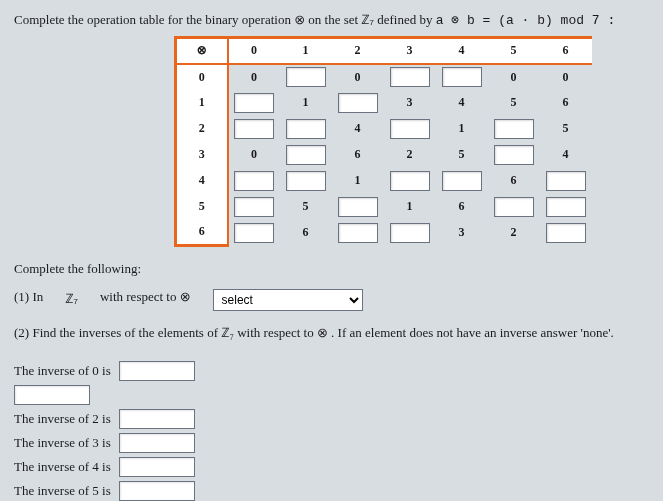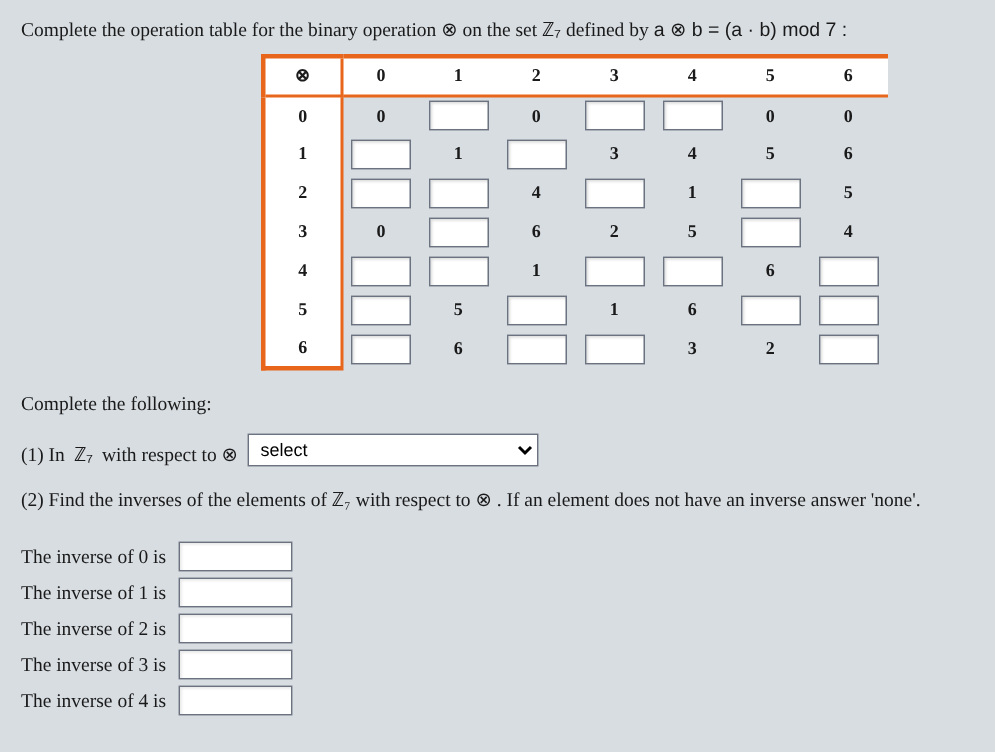--- a/index.html
+++ b/index.html
@@ -1,32 +1,32 @@
 <!DOCTYPE html>
 <html><head>
 <meta charset="utf-8">
 <style>
 *{box-sizing:border-box;margin:0;padding:0}
 body{font-family:Georgia,'Times New Roman',serif;background:#d8dde2;width:663px;height:501px;padding:10px 14px;color:#1a1a1a;font-size:13px;overflow:hidden}
 .prompt{margin-bottom:8px}
-.math{font-family:Liberation Sans, sans-serif;font-style:normal}
+.math{font-family:Liberation Mono, monospace;font-style:normal}
 .z7{font-family:Liberation Sans, sans-serif}
 .table-wrap{margin-left:160px;margin-bottom:14px}
 table{border-collapse:collapse}
 th,td{width:52px;height:26px;text-align:center;font-weight:600;font-size:12px;font-family:Georgia,serif}
 th.corner{background:#fff;border:2px solid #e8661b;border-top-width:3px;border-left-width:3px}
 th.col{background:#fff;border-top:3px solid #e8661b;border-bottom:2px solid #e8661b}
 th.row{background:#fff;border-left:3px solid #e8661b;border-right:2px solid #e8661b}
 th.row.last{border-bottom:3px solid #e8661b}
 td{padding:2px}
 td .cell-input{width:40px;height:20px;border:1px solid #6b7280;background:#fff;box-shadow:inset 1px 1px 2px rgba(0,0,0,.15);text-align:center;font-size:12px;font-family:Georgia,serif}
 td .fixed{display:inline-block;width:40px;text-align:center}
 .section-label{margin:10px 0 12px 0}
-.q1{margin-bottom:12px;display:flex;align-items:flex-end;gap:6px}
-.select{width:194px;height:22px;border:1px solid #6b7280;background:#fff;font-size:12px;padding:0 4px}
+.q1{margin-bottom:12px;display:flex;align-items:flex-start;gap:22px}
+.select{width:150px;height:22px;border:1px solid #6b7280;background:#fff;font-size:12px;padding:0 4px}
 .q2{margin-bottom:10px}
 .inv-list{margin-top:20px}
 .inv-row{display:flex;align-items:center;margin-bottom:4px;font-size:13px}
 .inv-row label{width:105px}
 .inv-row input{width:76px;height:20px;border:1px solid #6b7280;background:#fff;box-shadow:inset 1px 1px 2px rgba(0,0,0,.1);font-size:12px;padding:0 4px}
 </style>
 </head>
 <body>
 
 <div class="prompt">
@@ -134,28 +134,31 @@
 </div>
 
 <div class="q2">(2) Find the inverses of the elements of ℤ₇ with respect to ⊗ . If an element does not have an inverse answer 'none'.</div>
 
 <div class="inv-list">
     <div class="inv-row">
       <label>The inverse of 0 is</label>
       <input style="">
     </div>
     <div class="inv-row">
-      <label>The inverse of 1 is</label>
       <input style="">
     </div>
     <div class="inv-row">
       <label>The inverse of 2 is</label>
       <input style="">
     </div>
     <div class="inv-row">
       <label>The inverse of 3 is</label>
       <input style="">
     </div>
     <div class="inv-row">
       <label>The inverse of 4 is</label>
       <input style="">
     </div>
+    <div class="inv-row">
+      <label>The inverse of 5 is</label>
+      <input style="">
+    </div>
   </div>
 
 </body></html>

